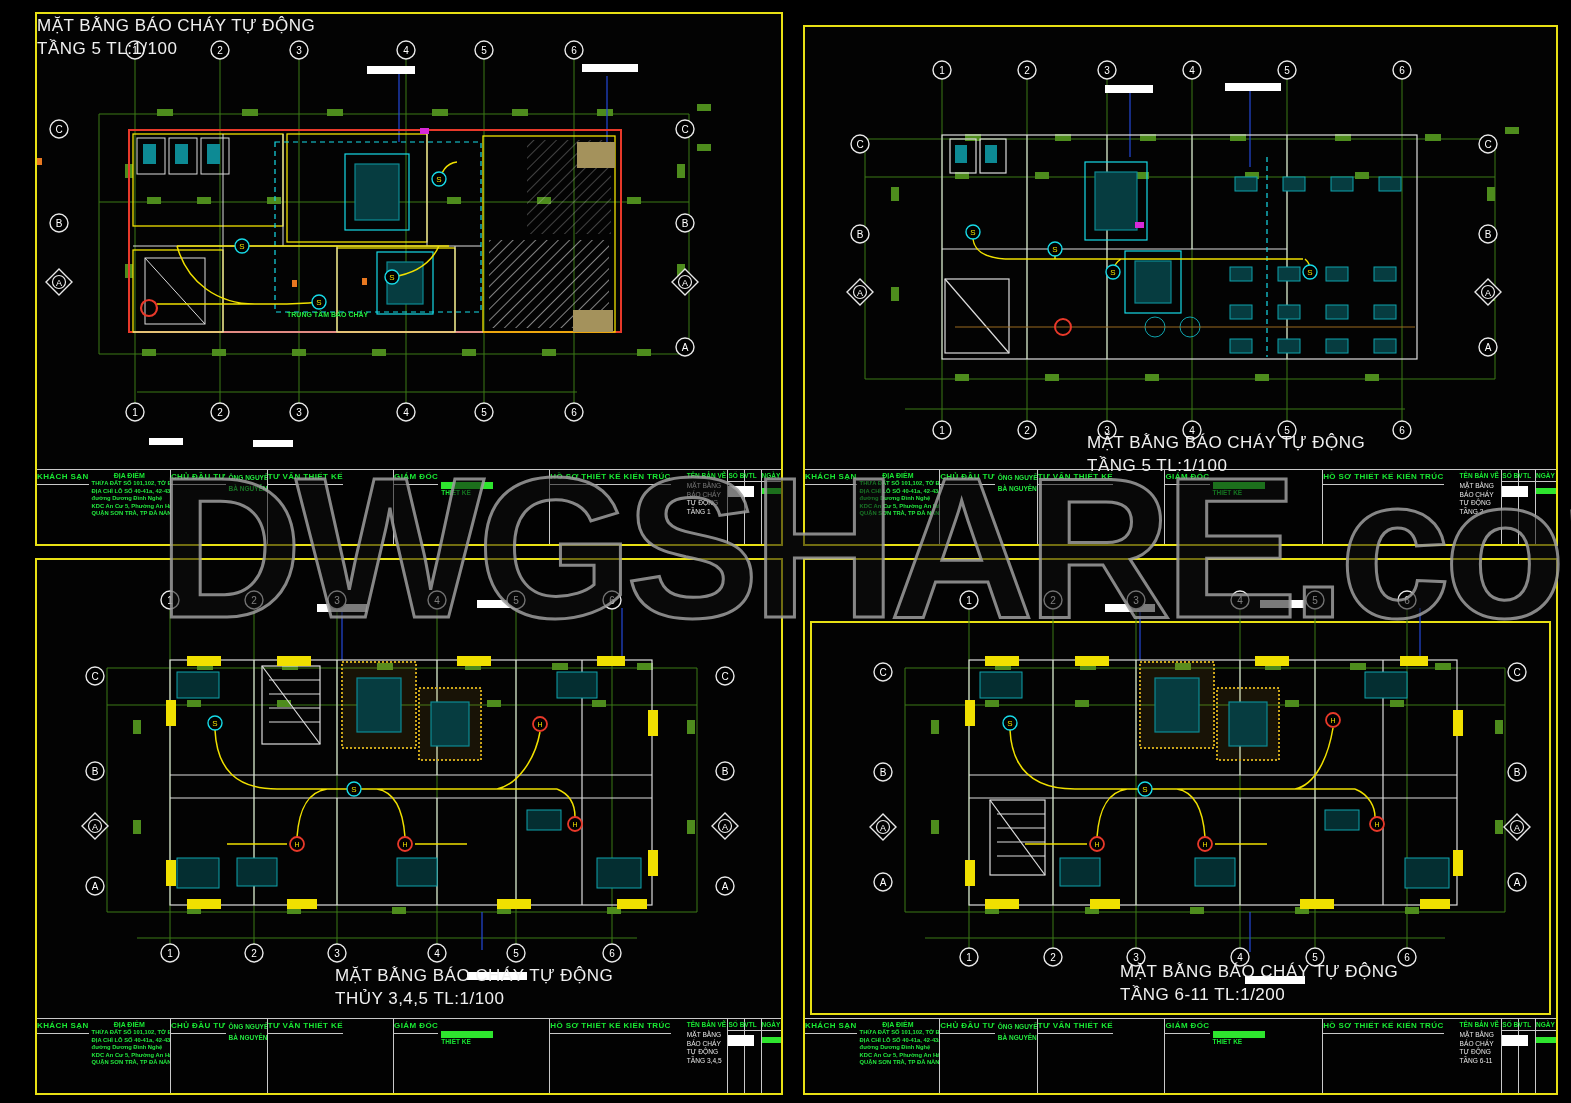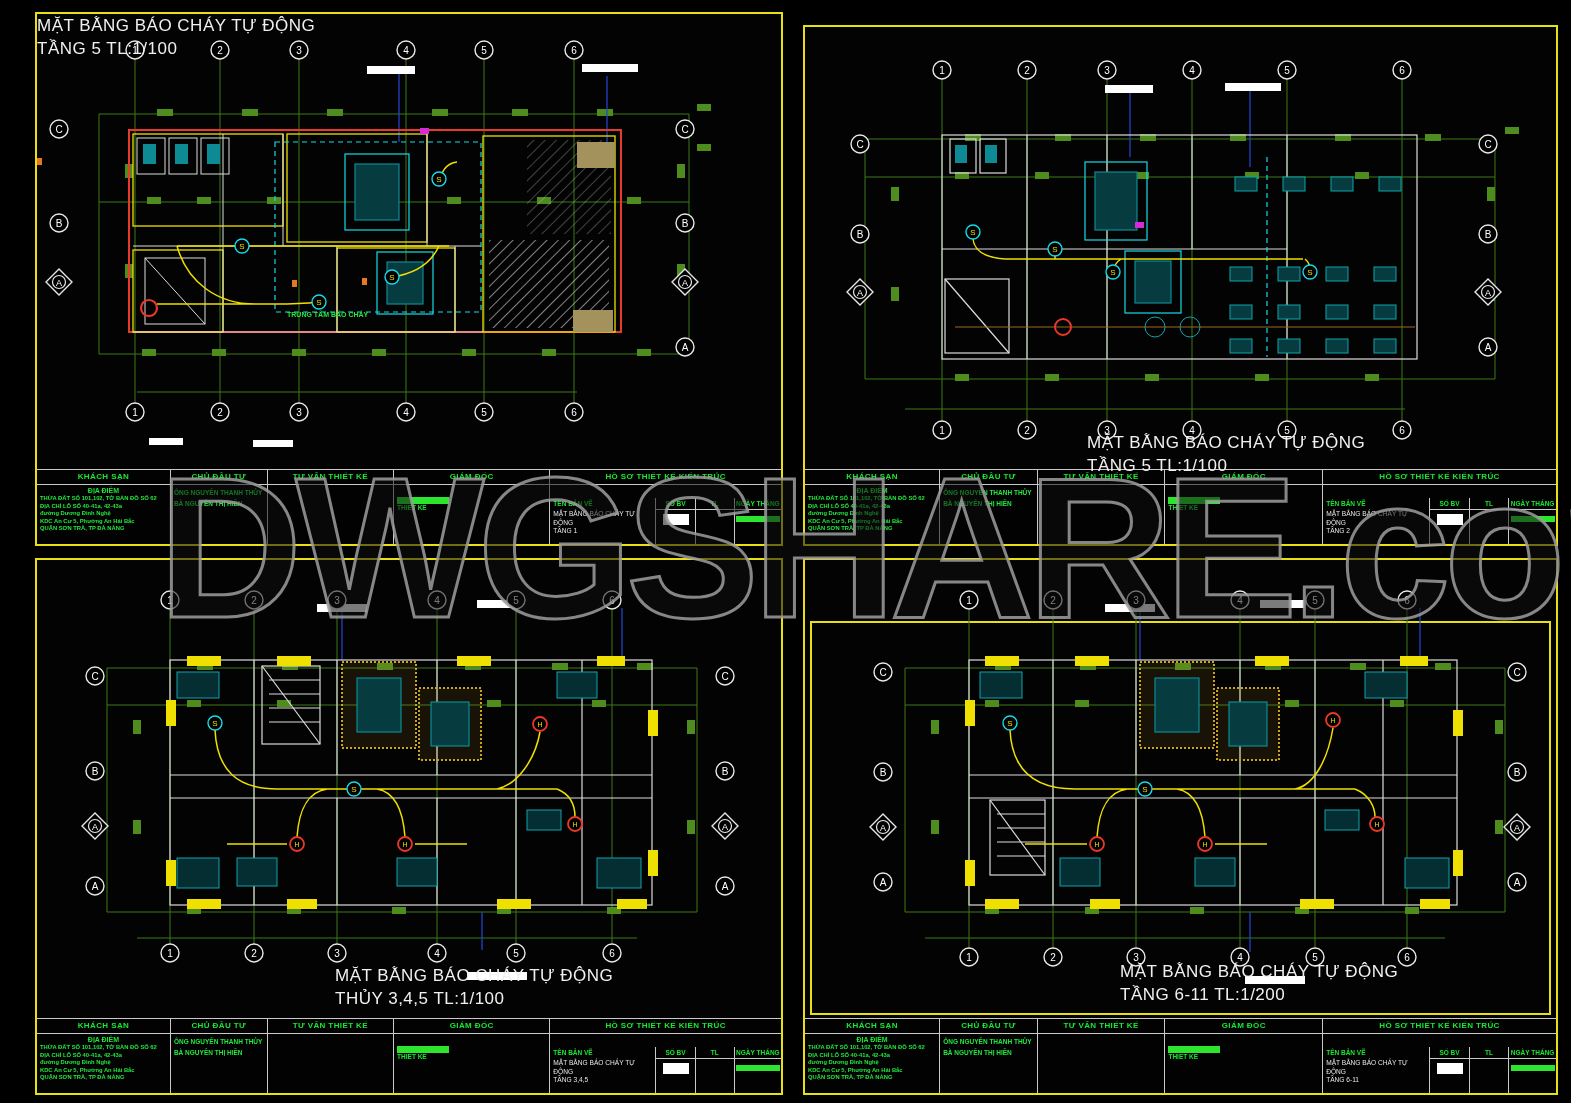--- a/index.html
+++ b/index.html
@@ -6,21 +6,21 @@
   #stage{position:relative;width:1571px;height:1103px;background:#000;overflow:hidden;
          font-family:"Liberation Sans",sans-serif;}
   .sheet{position:absolute;background:#030303;border:2px solid #e8e014;box-sizing:border-box;}
   .plan{position:absolute;left:0;top:0;}
   svg text{font-family:"Liberation Sans",sans-serif;}
   .ptitle{position:absolute;color:#f0f0f0;font-size:17px;line-height:23px;white-space:nowrap;
           letter-spacing:.5px;z-index:3;}
   
   .tblock{position:absolute;left:0;right:0;bottom:0;height:74px;display:flex;
           border-top:1px solid #c9c9c9;background:#020202;z-index:2;font-size:8px;}
-  .tb-c{border-right:1px solid #c9c9c9;display:flex;flex-direction:column;box-sizing:border-box;justify-content:space-between;}
+  .tb-c{border-right:1px solid #c9c9c9;display:flex;flex-direction:row;box-sizing:border-box;justify-content:space-between;}
   .tb-c:last-child{border-right:none;gap:13px;}
   .tb-c1{width:18%;} .tb-c2{width:13%;} .tb-c3{width:17%;text-decoration:underline;} .tb-c4{width:21%;} .tb-c5{width:31%;}
   .tb-h{height:14px;line-height:14px;text-align:center;color:#19e833;font-weight:bold;
         font-size:8px;border-bottom:1px solid #c9c9c9;letter-spacing:.4px;white-space:nowrap;overflow:hidden;}
   .tb-b{flex:1;padding:2px 3px;position:relative;overflow:hidden;}
   .tb-sub{color:#19e833;font-weight:bold;text-align:center;font-size:7px;margin-bottom:1px;}
   .tb-addr{color:#23e83f;font-size:5.8px;line-height:7.5px;font-weight:bold;white-space:nowrap;}
   .tb-owner{color:#23e83f;font-size:6.5px;font-weight:bold;line-height:11px;white-space:nowrap;}
   .gbar{width:52px;height:7px;background:#2ee52e;margin-top:10px;}
   .gbar.g2{width:44px;height:6px;margin:6px auto 0 auto;}

